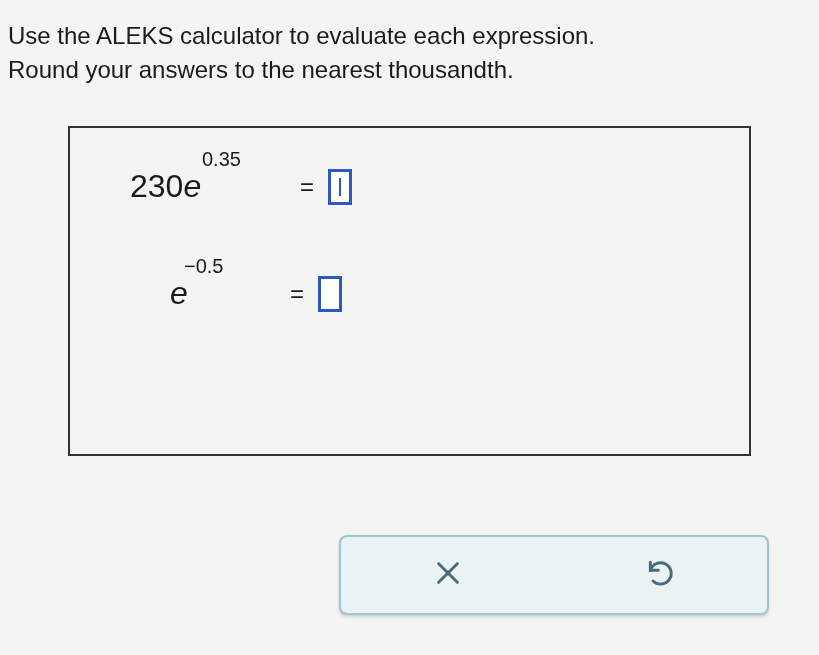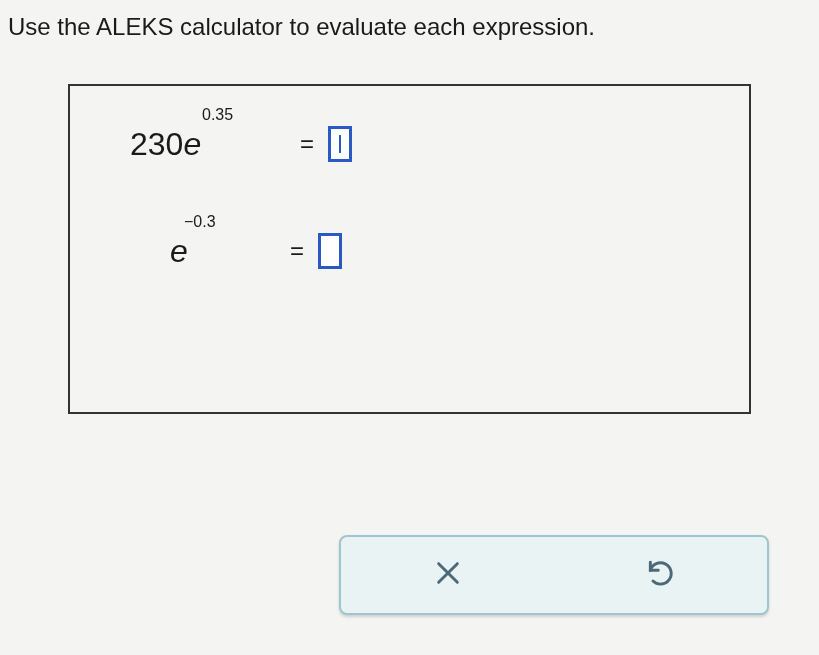--- a/index.html
+++ b/index.html
@@ -10,20 +10,21 @@
       font-family: Verdana, Geneva, sans-serif;
       color: #1a1a1a;
       padding: 10px 8px;
       position: relative;
     }
     .instructions {
       font-size: 24px;
       line-height: 1.4;
       font-weight: 500;
       margin-bottom: 40px;
+      margin-top: 9px;
     }
     .work-box {
       border: 2px solid #333;
       margin: 0 60px 0 60px;
       padding: 40px 30px 50px 60px;
       height: 330px;
       position: relative;
     }
     .expr-row {
       display: flex;
@@ -37,21 +38,21 @@
       display: inline-block;
       min-width: 150px;
     }
     .base {
       display: inline;
       font-size: 32px;
     }
     .e-italic { font-style: italic; }
     .exp {
       position: absolute;
-      font-size: 16px;
+      font-size: 20px;
       top: -20px;
     }
     .eq {
       margin: 0 14px 0 20px;
       font-size: 24px;
     }
     .answer-box {
       width: 24px;
       height: 36px;
       border: 3px solid #2b59c3;
@@ -95,37 +96,38 @@
       cursor: pointer;
       color: #4a6a7a;
     }
     .btn svg { width: 32px; height: 32px; }
   </style>
 </head>
 <body>
 
 <div class="instructions">
   <div>Use the ALEKS calculator to evaluate each expression.</div>
+  <div>Round your answers to the nearest thousandth.</div>
 </div>
 
 <div class="work-box">
 
   <div class="expr-row">
     <span class="expr">
       <span class="base">230</span><span class="base e-italic">e</span>
       <span class="exp" style="left:72px;">0.35</span>
     </span>
     <span class="eq">=</span>
     <span class="answer-box active"></span>
   </div>
 
   <div class="expr-row" style="padding-left:40px;">
     <span class="expr" style="min-width:100px;">
       <span class="base e-italic">e</span>
-      <span class="exp" style="left:14px;">−0.3</span>
+      <span class="exp" style="left:14px;">−0.5</span>
     </span>
     <span class="eq">=</span>
     <span class="answer-box"></span>
   </div>
 
 </div>
 
 <div class="button-bar">
   <div class="btn">
     <span>

